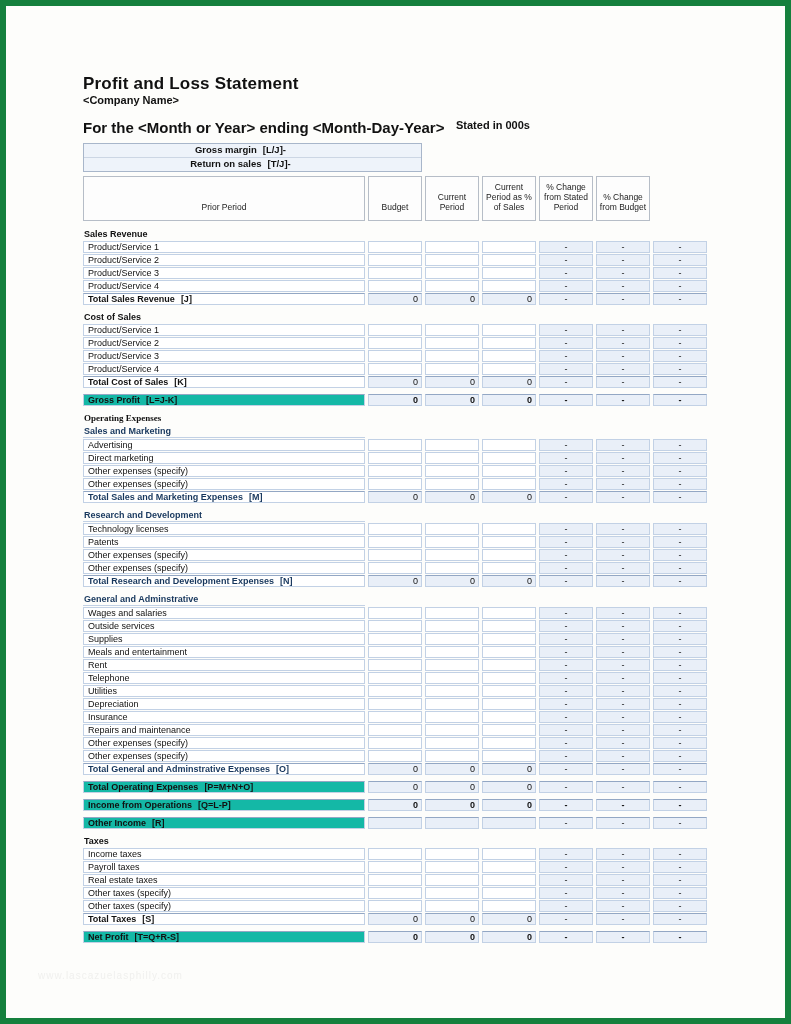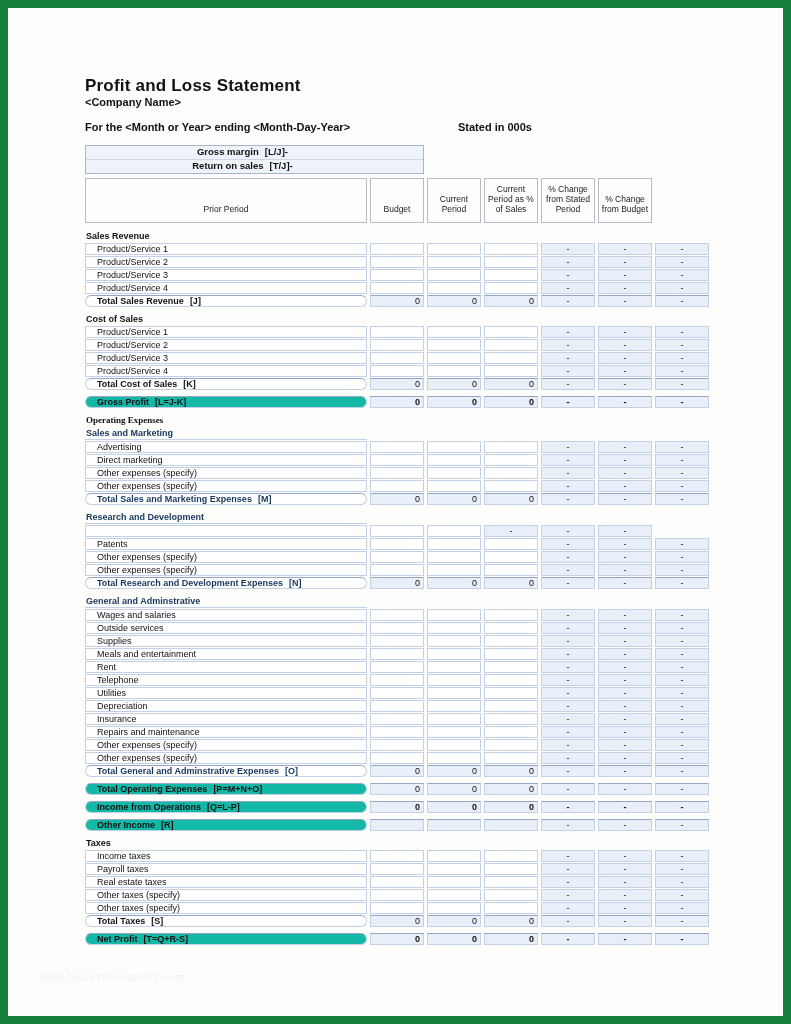--- a/index.html
+++ b/index.html
@@ -1,30 +1,30 @@
 <!DOCTYPE html>
 <html><head>
 <meta charset="utf-8">
 <style>
   html,body{margin:0;padding:0;background:#e9e9e9;}
   .page{
     position:relative;
     width:791px;height:1024px;
     box-sizing:border-box;
     background:#fdfdfb;
-    border:8px solid #15803d;
+    border:6px solid #15803d;
     font-family:"Liberation Sans", sans-serif;
     color:#111;
     overflow:hidden;
   }
   
   .titleblock{position:absolute;left:77px;top:68px;}
   .doc-title{font-size:17px;font-weight:bold;margin:0;line-height:19px;letter-spacing:.2px;}
   .company{font-size:11px;font-weight:bold;margin-top:1px;}
-  .periodline{position:absolute;left:77px;top:113px;font-size:11px;font-weight:bold;}
+  .periodline{position:absolute;left:77px;top:113px;font-size:15px;font-weight:bold;}
   .statedin{position:absolute;left:450px;top:113px;font-size:11px;font-weight:bold;}
   
   .summary{
     position:absolute;left:77px;top:137px;width:337px;
     border:1px solid #a8b6ca;background:#eef3fa;
   }
   .summary .srow{display:flex;justify-content:center;height:12px;line-height:12px;padding:0 0 1px 3px;}
   .summary .srow + .srow{border-top:1px solid #ccd6e4;}
   .summary .slabel{font-size:9.5px;font-weight:bold;}
   .summary .slabel .code{margin-left:6px;}
@@ -40,28 +40,28 @@
     font-size:8.5px;line-height:10px;color:#222;padding:0 2px 8px 2px;
   }
   
   .pltable{position:absolute;left:77px;top:222px;width:630px;}
   .row{margin-bottom:1px;}
   .row .box{
     box-sizing:border-box;height:12px;line-height:11px;
     border:1px solid #c2d1e5;background:#fff;font-size:9px;
     overflow:hidden;white-space:nowrap;
   }
-  .row .lbl{padding-left:11px;}
+  .row .lbl{padding-left:4px;}
   .row .lbl .code{margin-left:6px;}
   .row .fill{background:#e9eff8;}
   .row .num{text-align:right;padding-right:3px;}
   .row .dash{text-align:center;}
   .sechead{font-size:9px;font-weight:bold;height:12px;line-height:12px;padding-left:1px;}
   .subhead .sechead{color:#17375d;border-bottom:1px solid #c2d1e5;}
-  .row.total .lbl,.row.result .lbl{font-weight:bold;border-radius:6px;}
+  .row.total .lbl,.row.result .lbl{font-weight:bold;}
   .row.bluelabel .lbl{color:#17375d;}
   .row.total .box,.row.result .box{border-top-color:#93a7c4;}
   .row.result .lbl{background:#14b8a6;}
   .row.boldvals .box{font-weight:bold;}
   .gap{height:5px;}
   
   .watermark{
     position:absolute;left:32px;top:964px;
     font-size:10px;letter-spacing:1px;color:#f0f0ee;
   }
@@ -258,20 +258,21 @@
         <div class="box cell fill num">0</div>
         <div class="box cell fill dash">-</div>
         <div class="box cell fill dash">-</div>
         <div class="box cell fill dash">-</div>
       </div>
       <div class="gap"></div>
       <div class="row grid-row subsection subhead">
         <div class="sechead" style="color: rgb(23, 55, 93); grid-column: 1 / 2;">Research and Development</div>
       </div>
       <div class="row grid-row detail">
+        <div class="box lbl"><span>Technology licenses</span></div>
         <div class="box cell blank num"></div>
         <div class="box cell blank num"></div>
         <div class="box cell blank num"></div>
         <div class="box cell fill dash">-</div>
         <div class="box cell fill dash">-</div>
         <div class="box cell fill dash">-</div>
       </div>
       <div class="row grid-row detail">
         <div class="box lbl"><span>Patents</span></div>
         <div class="box cell blank num"></div>

